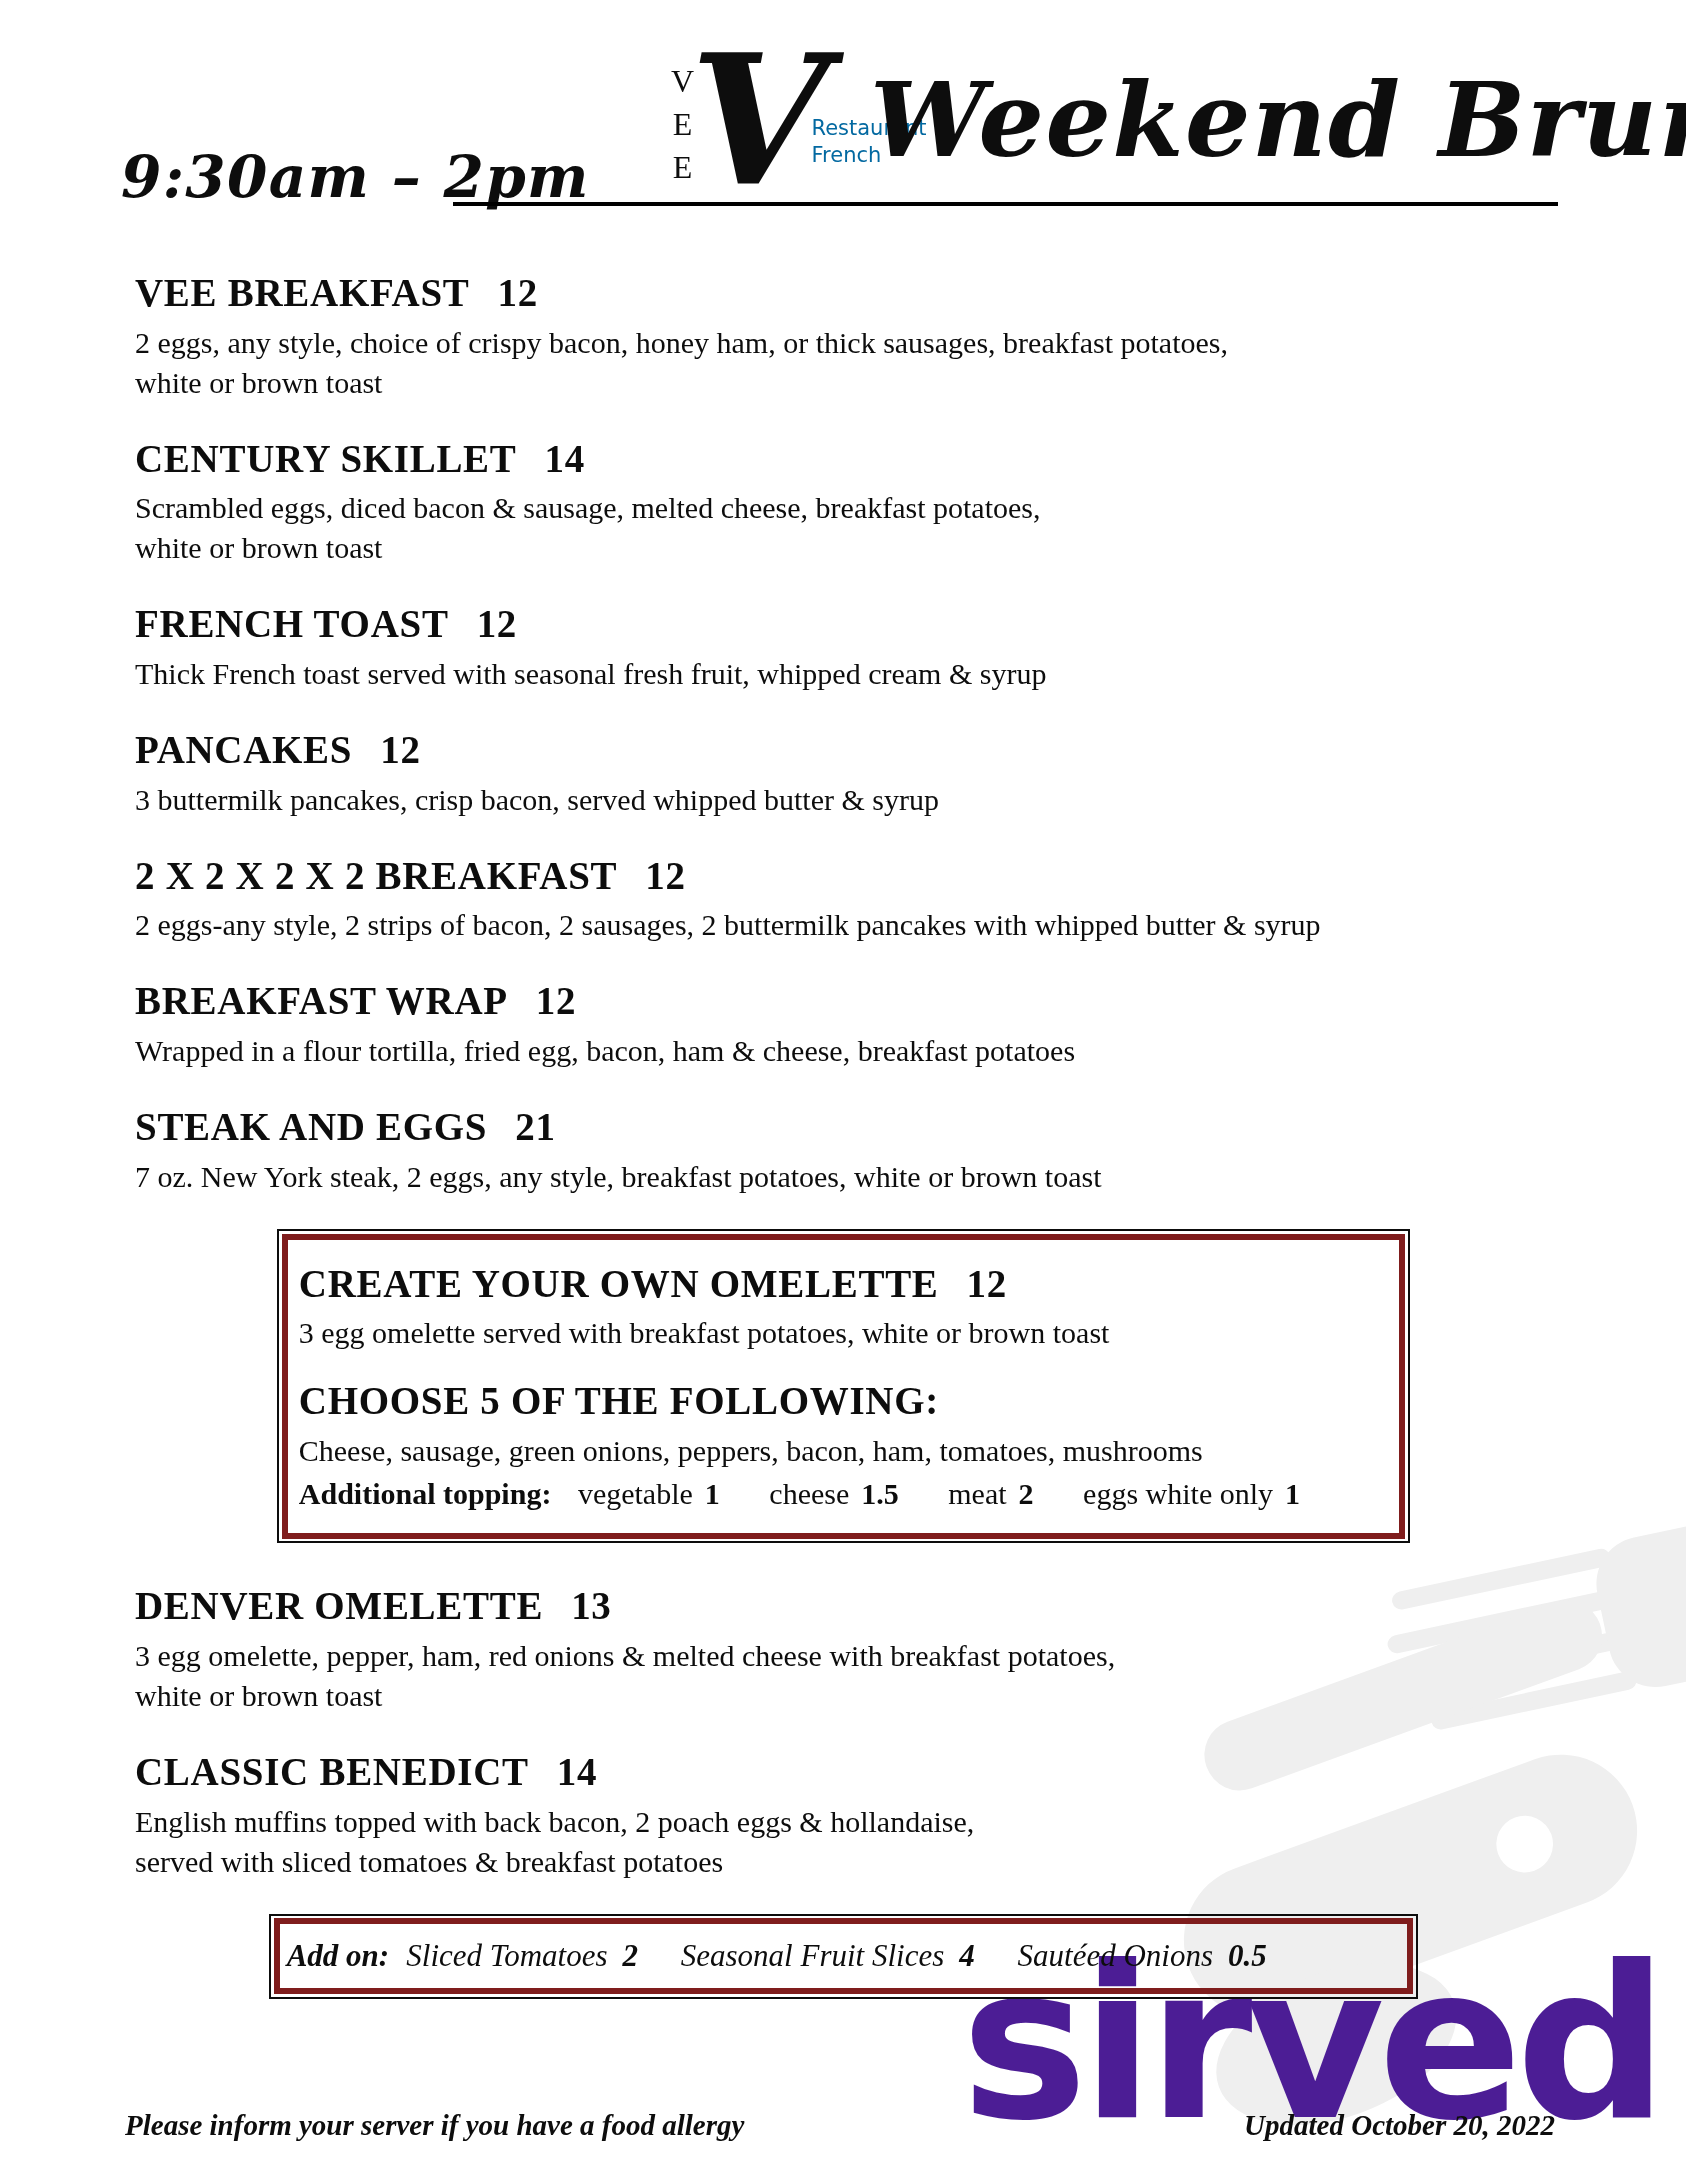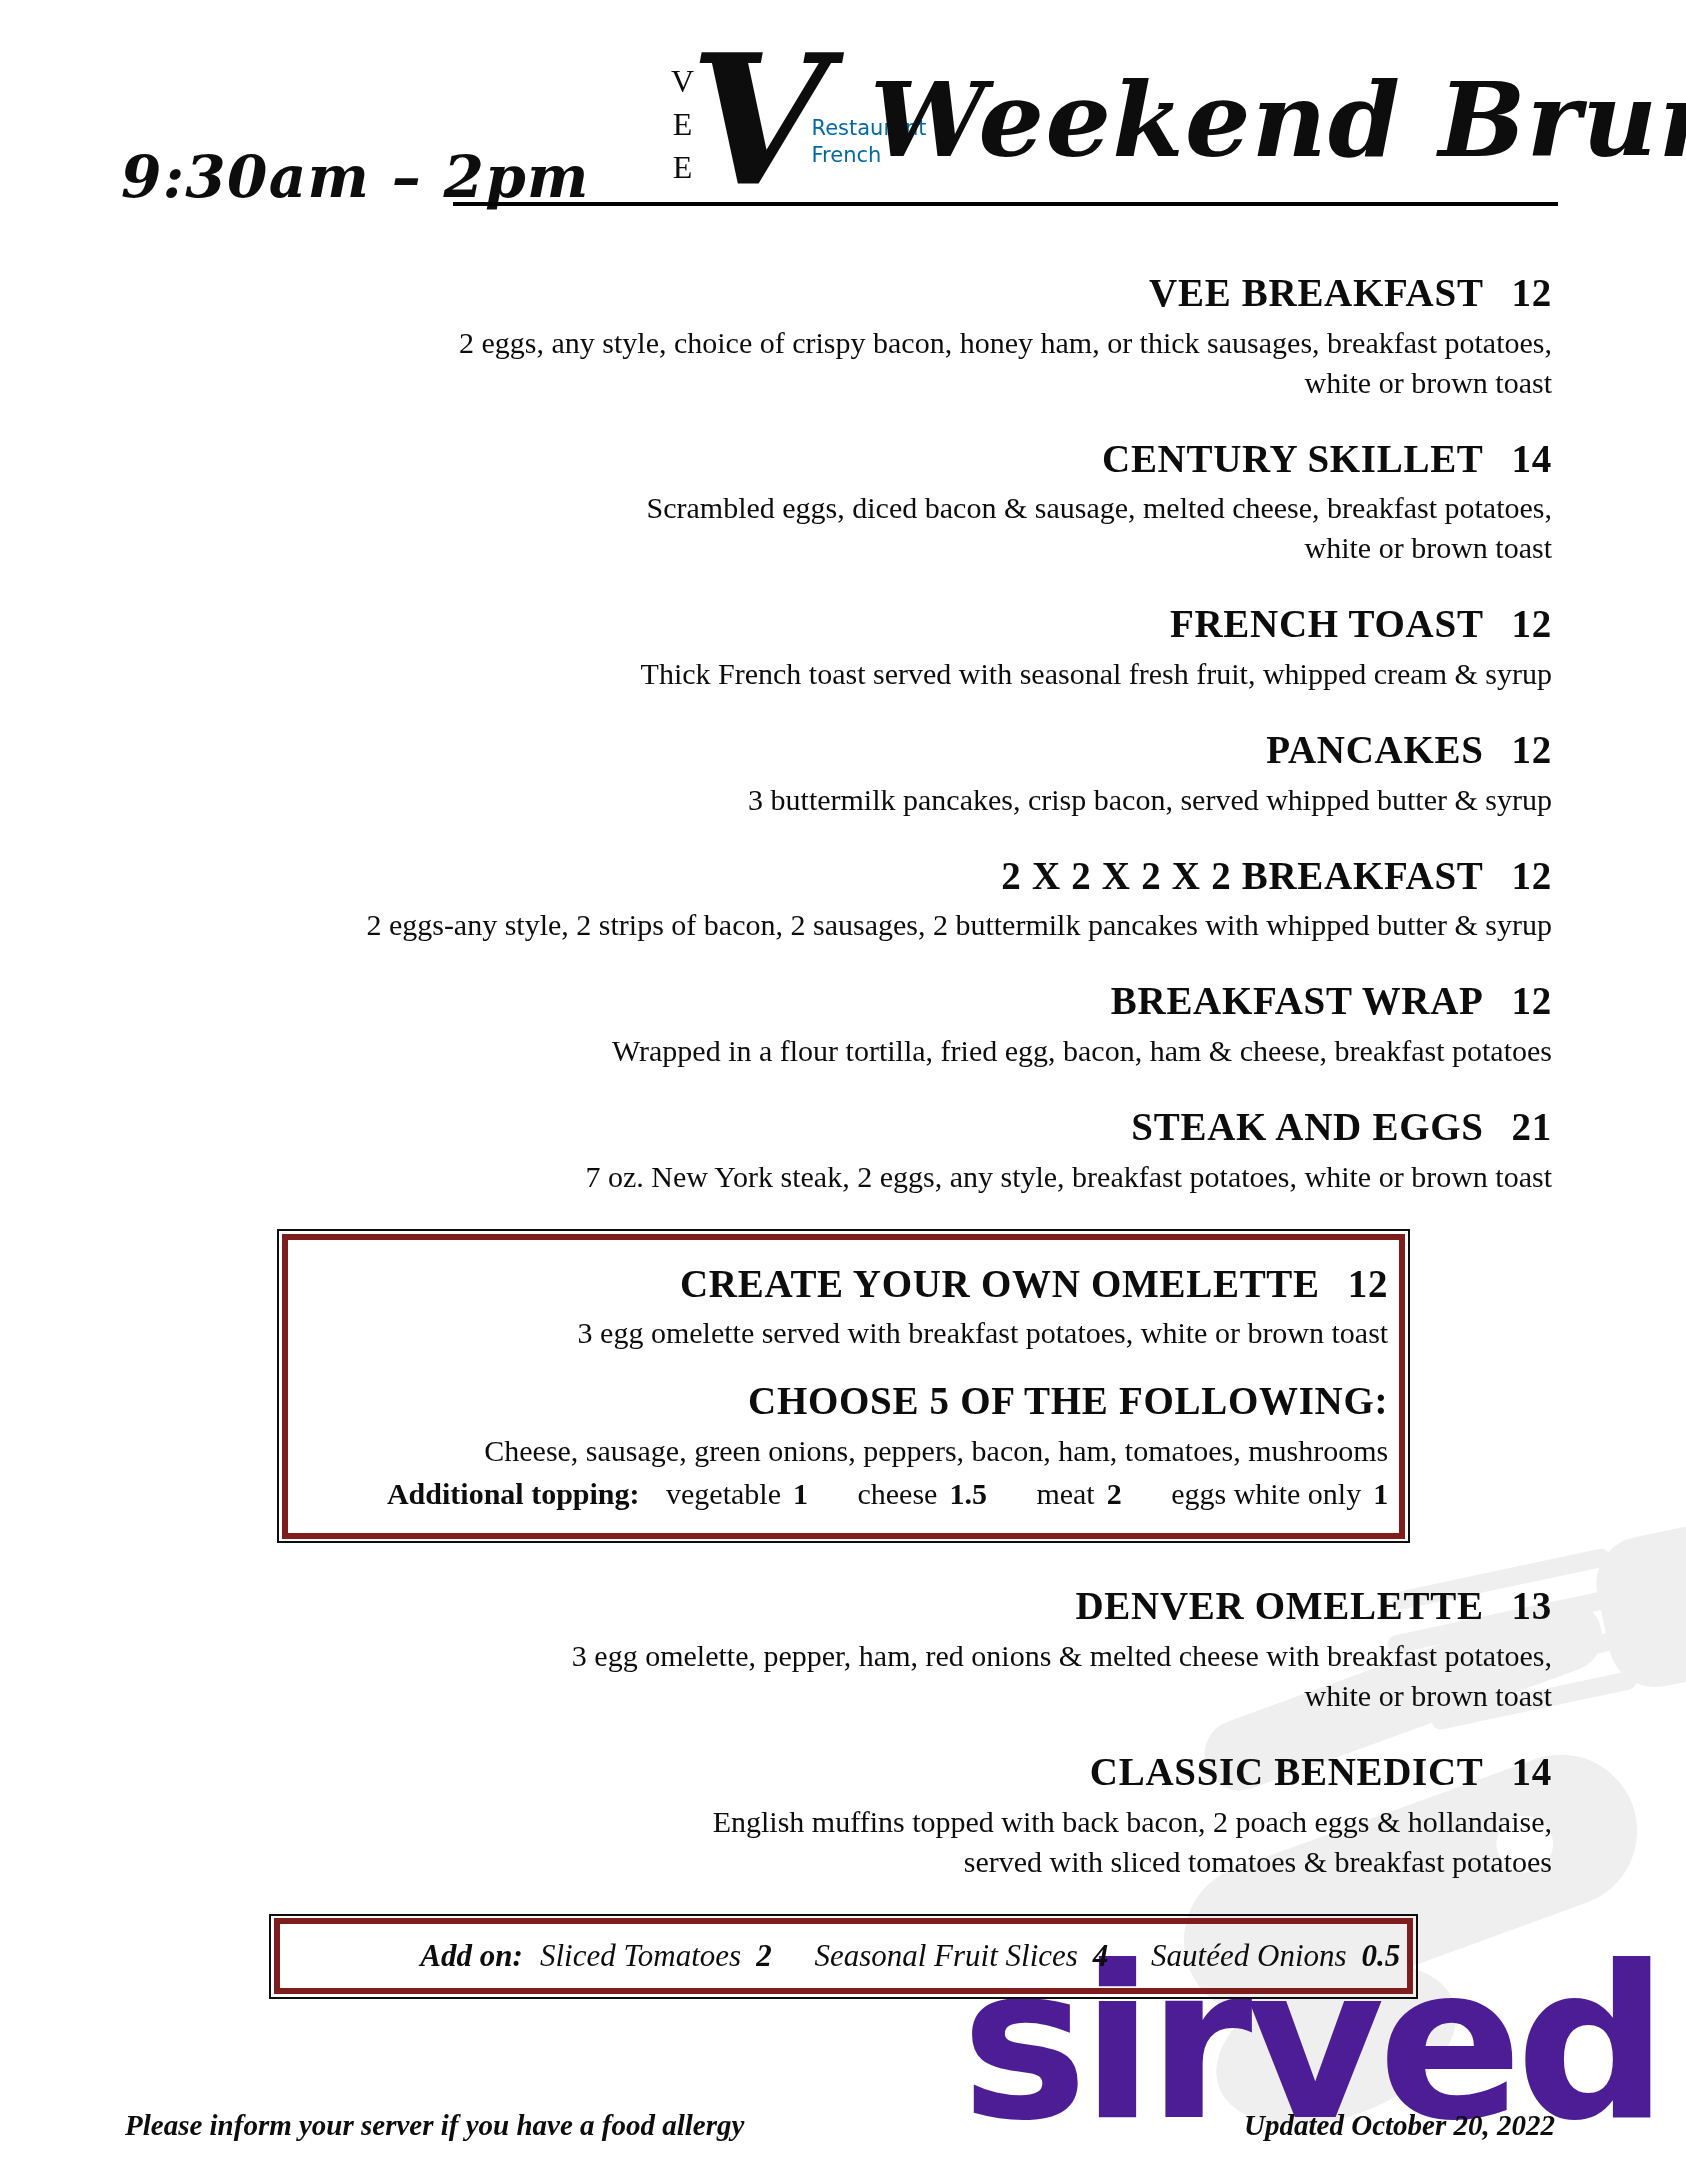--- a/index.html
+++ b/index.html
@@ -45,21 +45,21 @@
   .wm-text {
     position:absolute; left:961px; top:1919px; z-index:0;
     font-family:"DejaVu Sans", sans-serif;
     font-size:213px; font-weight:bold; letter-spacing:-6.7px;
     color:#4c1d95; white-space:nowrap;
   }
 
   
   .menu {
     position:absolute; left:135px; top:269px; width:1417px;
-    text-align:right; z-index:1;
+    text-align:left; z-index:1;
   }
   .item { margin:0 0 32px 0; }
   .item-title {
     font-size:39px; font-weight:bold; line-height:47px;
     letter-spacing:0.7px; white-space:nowrap; margin-bottom:6.7px;
   }
   .item-title .price { margin-left:28px; }
   .item-desc { font-size:30px; line-height:40px; white-space:nowrap; }
 
   .box {

